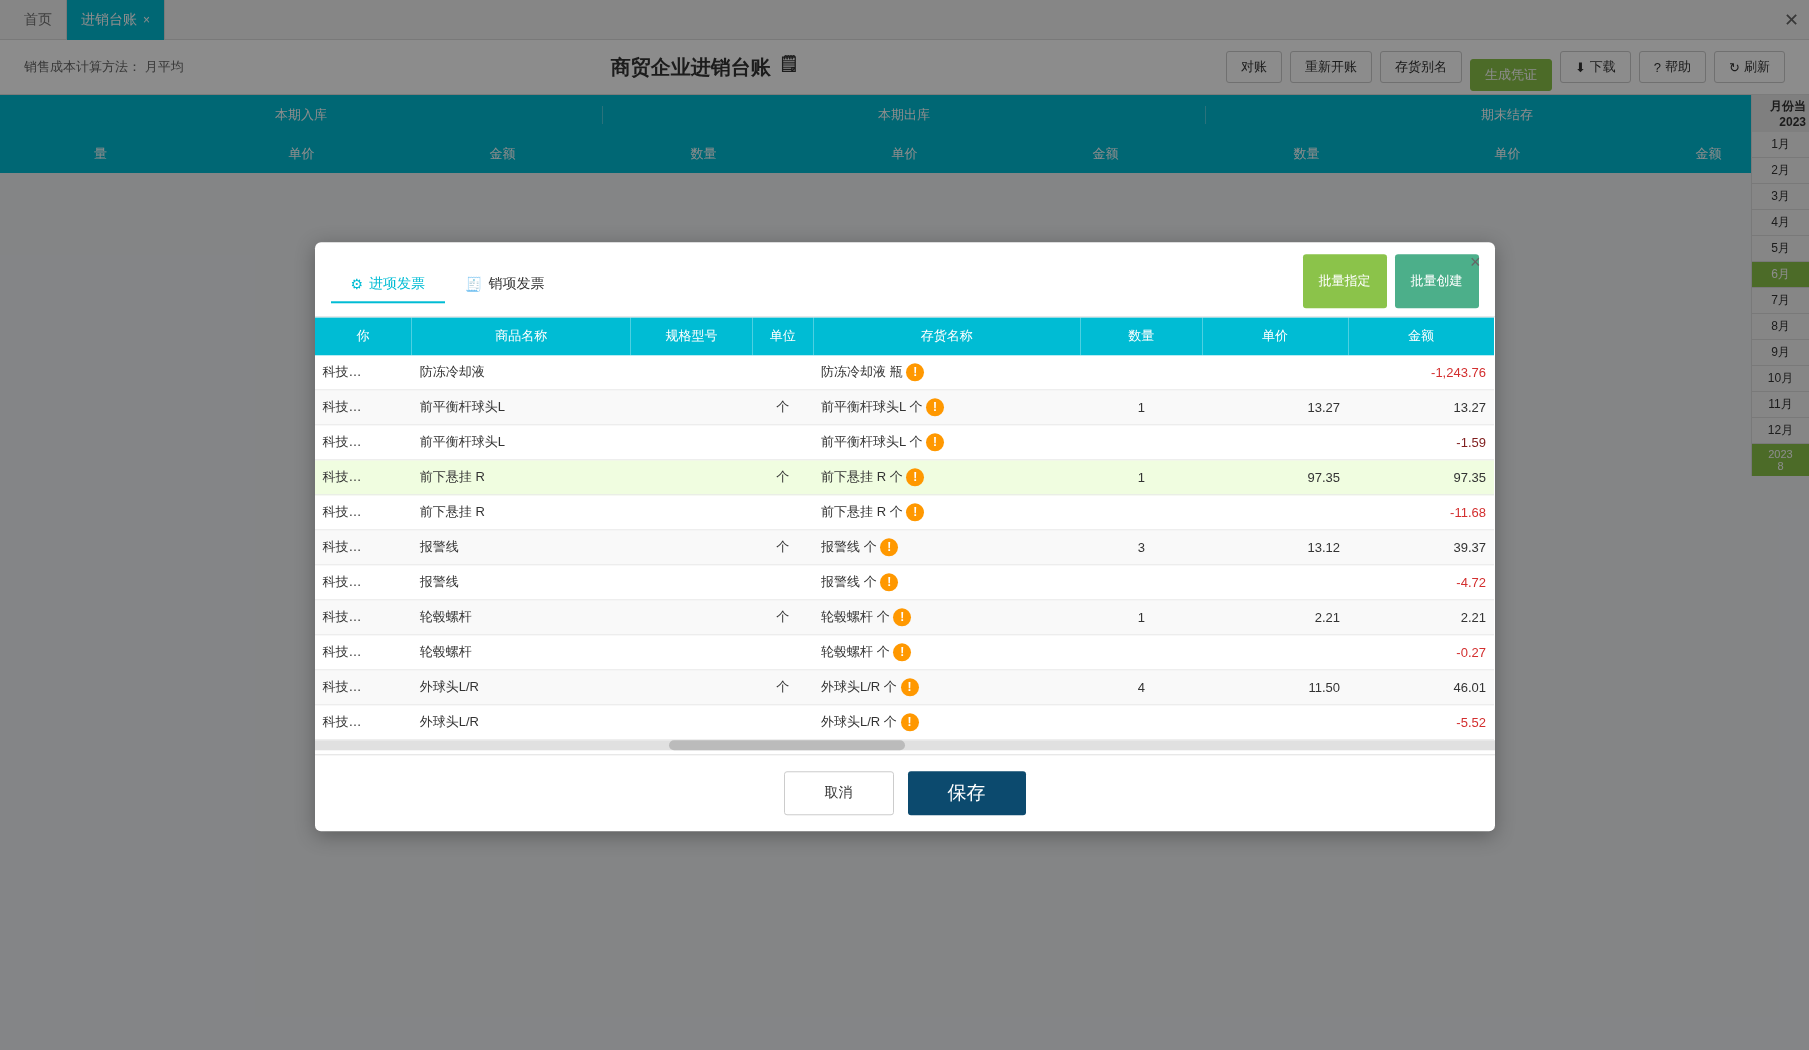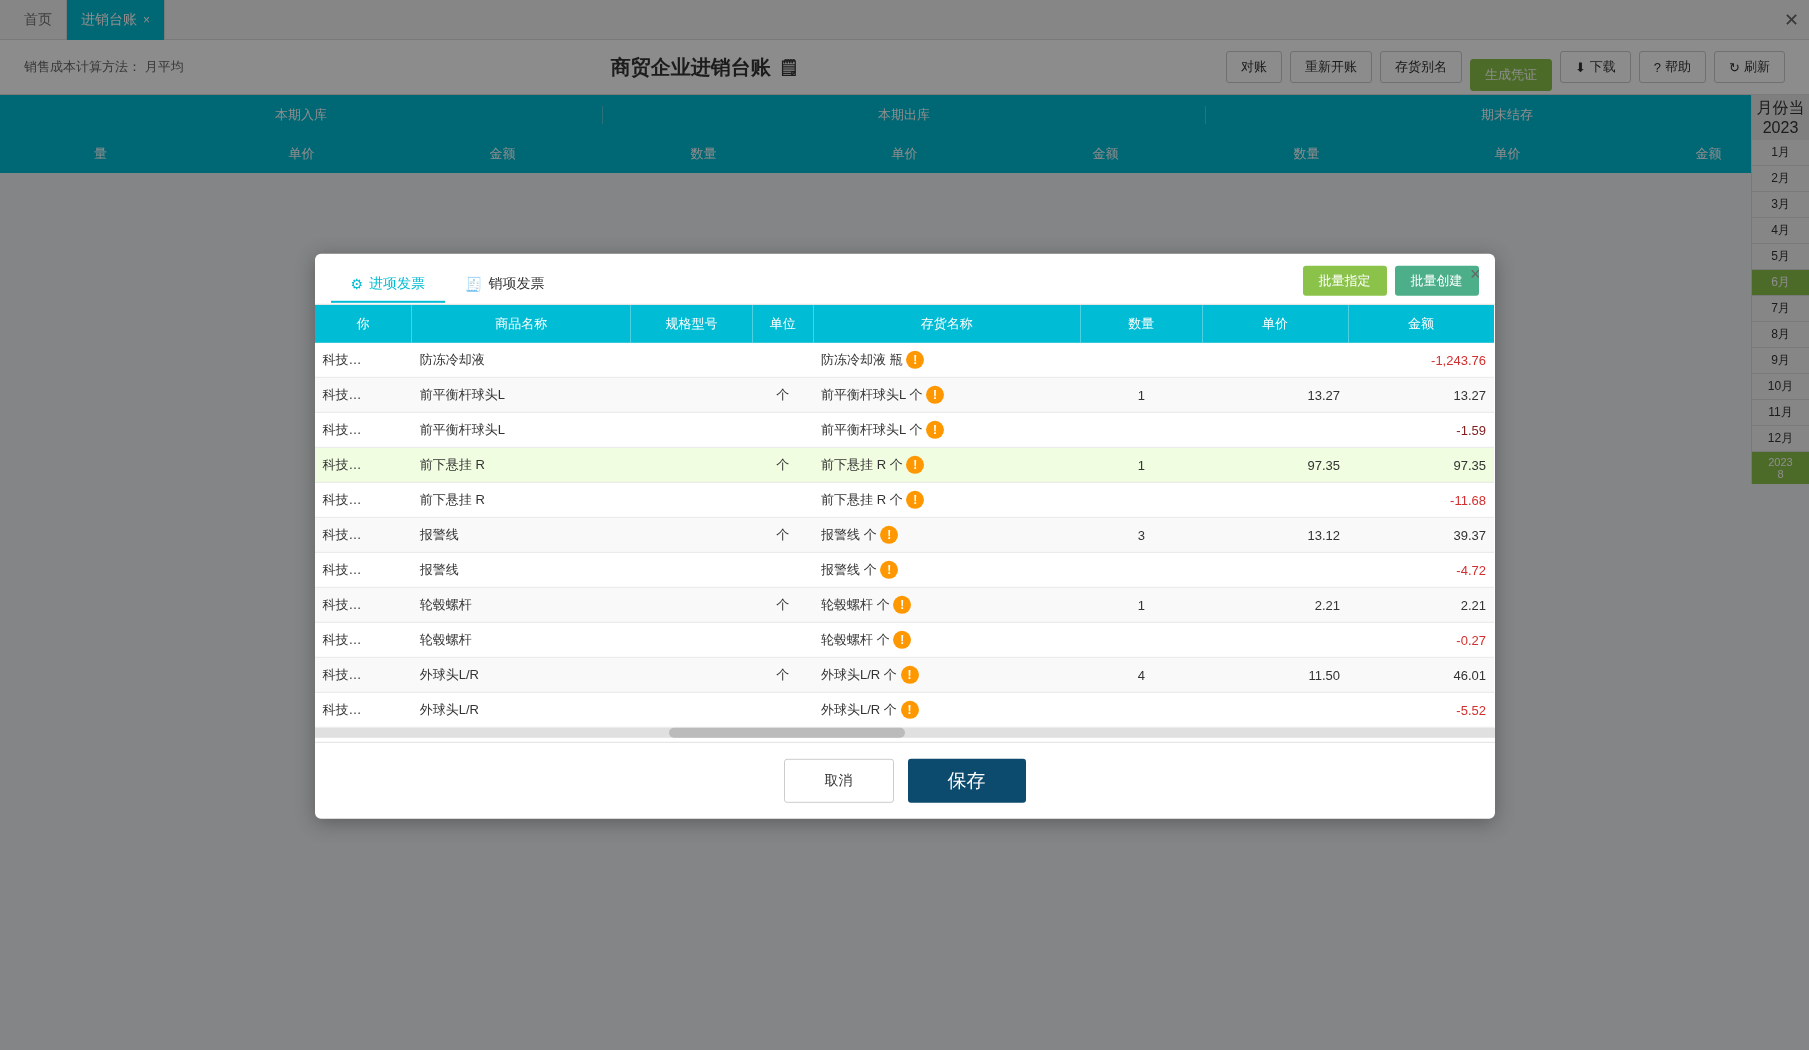--- a/index.html
+++ b/index.html
@@ -71,21 +71,21 @@
       color: #666;
       flex: 0 0 auto;
     }
     .toolbar-title {
       flex: 1;
       text-align: center;
       font-size: 20px;
       font-weight: bold;
       color: #333;
       display: flex;
-      align-items: center;
+      align-items: flex-start;
       justify-content: center;
       gap: 8px;
     }
     .toolbar-actions {
       display: flex;
       gap: 8px;
       align-items: center;
     }
     .btn {
       padding: 6px 14px;
@@ -186,21 +186,21 @@
       border-bottom: 2px solid #00bcd4;
       color: #00bcd4;
     }
     .dialog-tab-actions {
       margin-left: auto;
       display: flex;
       gap: 8px;
       padding-bottom: 8px;
     }
     .btn-batch {
-      padding: 6px 16px;
+      padding: 18px 16px;
       border-radius: 3px;
       border: none;
       cursor: pointer;
       font-size: 13px;
     }
     .btn-batch-assign {
       background: #8bc34a;
       color: #fff;
     }
     .btn-batch-create {
@@ -334,26 +334,27 @@
       text-align: center;
       padding: 4px 2px;
       border-bottom: 1px solid #ddd;
       cursor: pointer;
     }
     .month-label.active {
       background: #8bc34a;
       color: #fff;
     }
     .month-expand {
-      font-size: 16px;
-      color: #333;
-      text-align: center;
+      font-size: 12px;
+      color: #333;
+      text-align: right;
       padding: 3px;
       cursor: pointer;
       background: #e8e8e8;
+      font-weight: bold;
     }
   </style>
 </head>
 <body>
 
 <div class="app-bg">
 
   <div class="tab-bar">
     <div class="tab-item">
       <span>首页</span>

